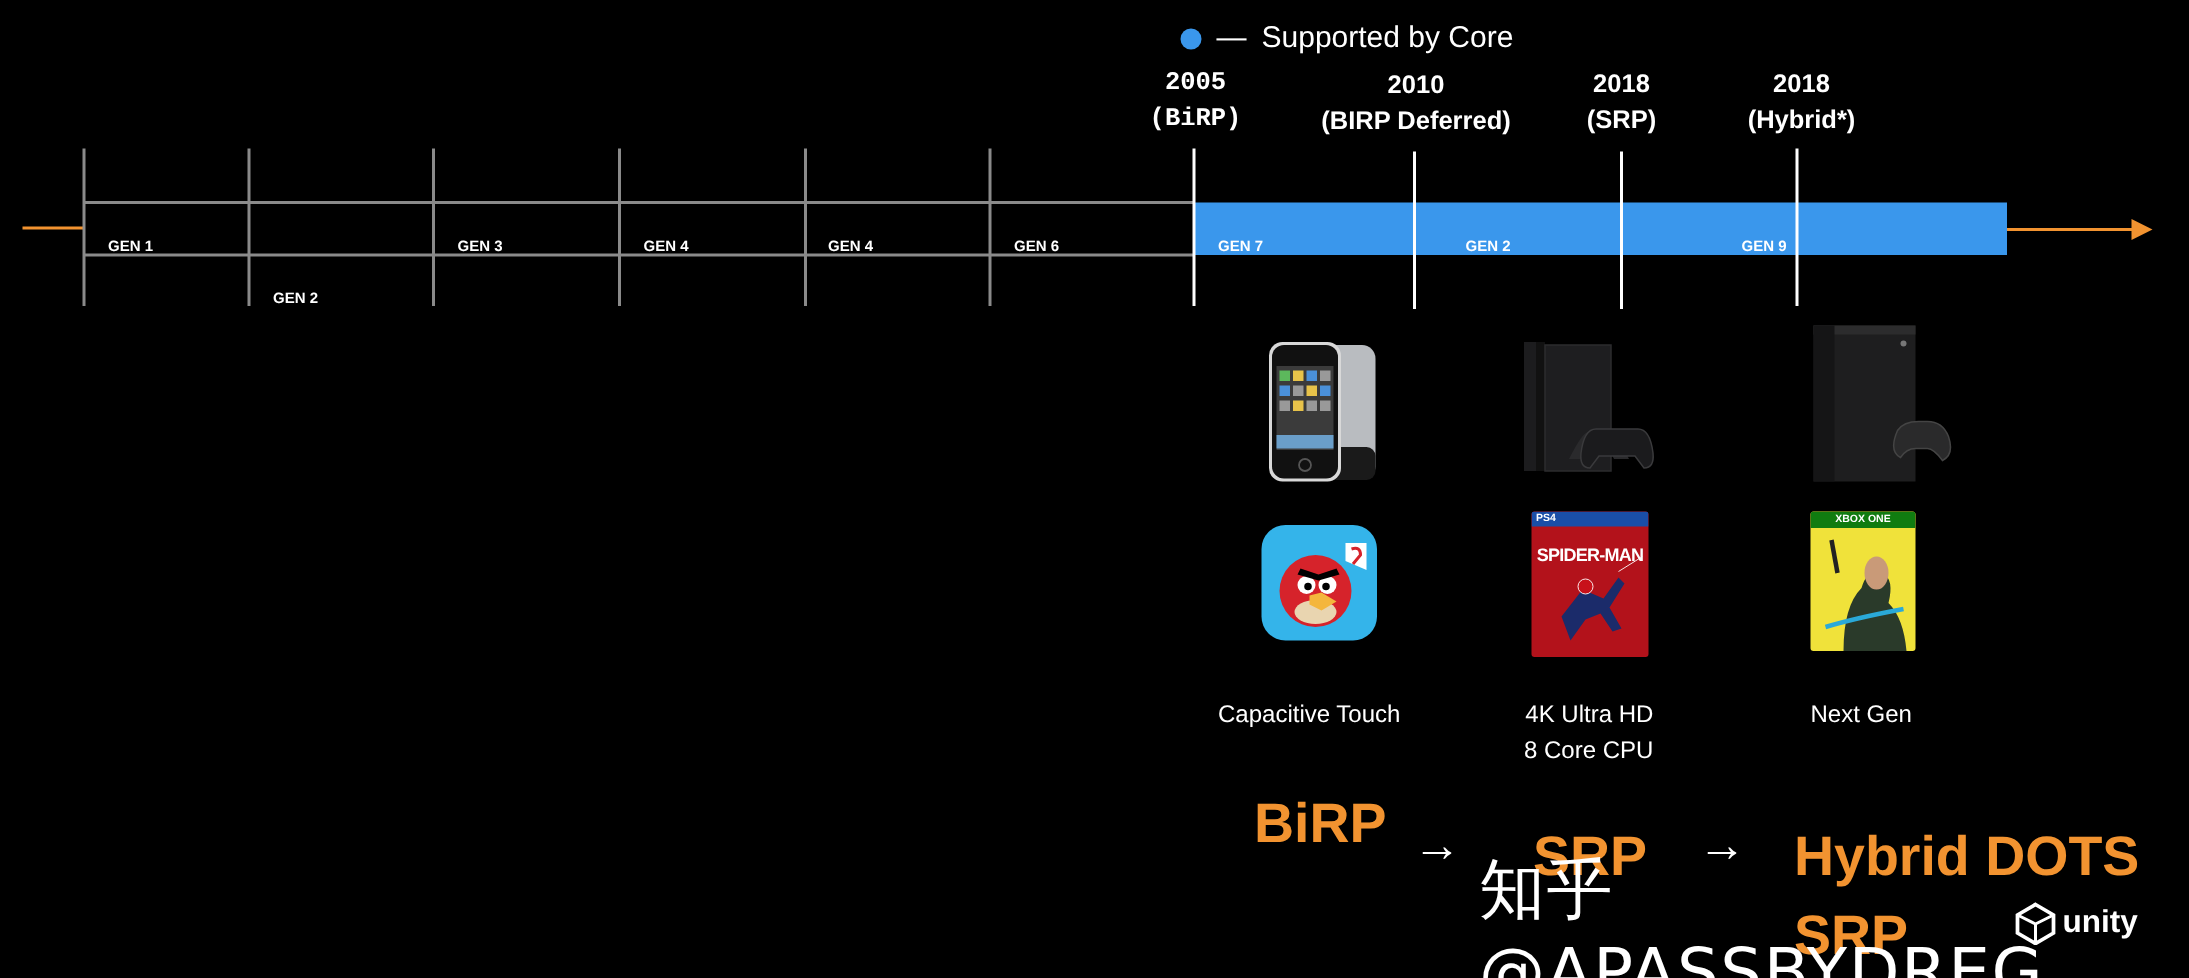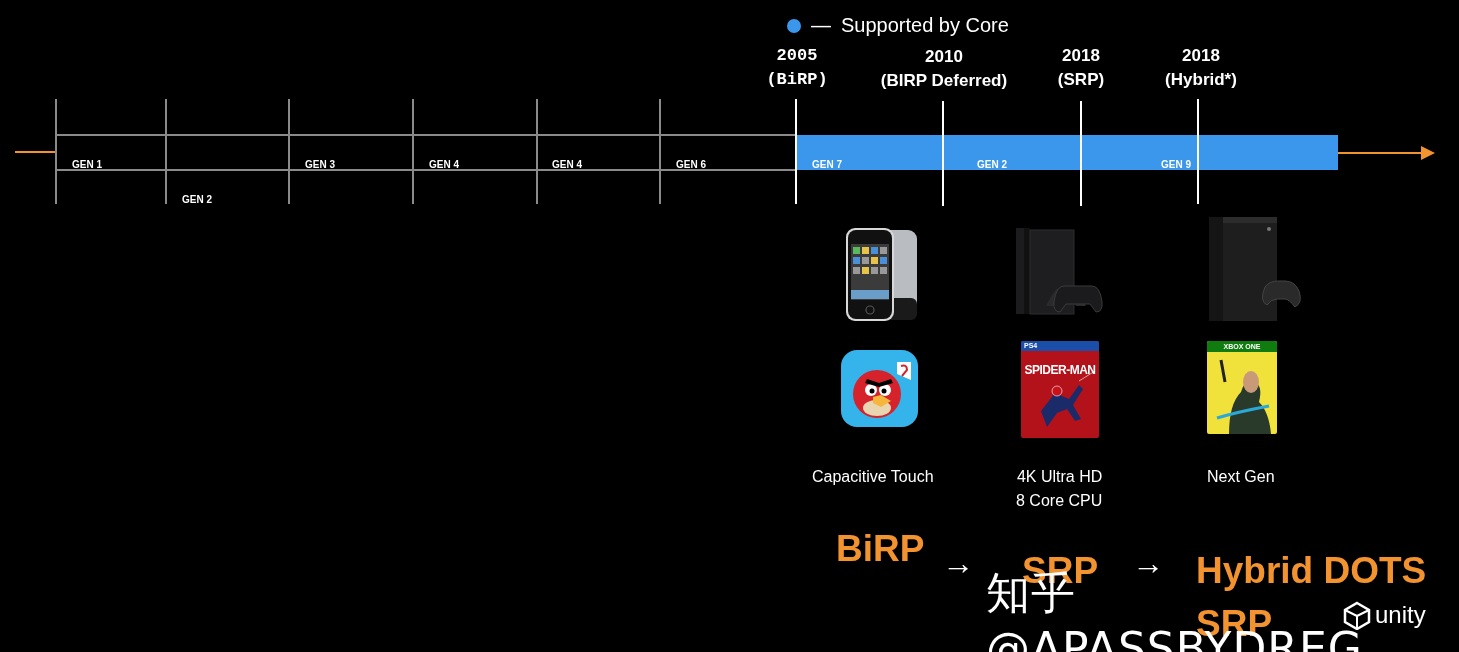--- a/index.html
+++ b/index.html
@@ -180,14 +180,14 @@
 <div class="abs big" style="left:1196px;top:550px;">Hybrid DOTS</div>
 <div class="abs big" style="left:1196px;top:603px;">SRP</div>
 
 <div class="abs wm" style="left:986px;top:564px;">知乎 @APASSBYDREG</div>
 
 <div class="abs" style="left:1342px;top:600px;display:flex;align-items:center;">
   <svg width="30" height="30" viewBox="0 0 30 30">
     <path d="M15 3 L27 10 L27 22 L15 29 L3 22 L3 10 Z" fill="none" stroke="#fff" stroke-width="2.5"></path>
     <path d="M15 16 L15 29 M15 16 L27 10 M15 16 L3 10" stroke="#fff" stroke-width="2"></path>
   </svg>
-  <span style="font-weight:normal;font-size:24px;margin-left:3px;">unity</span>
+  <span style="font-weight:bold;font-size:21px;margin-left:3px;">unity</span>
 </div>
 
 </body></html>

